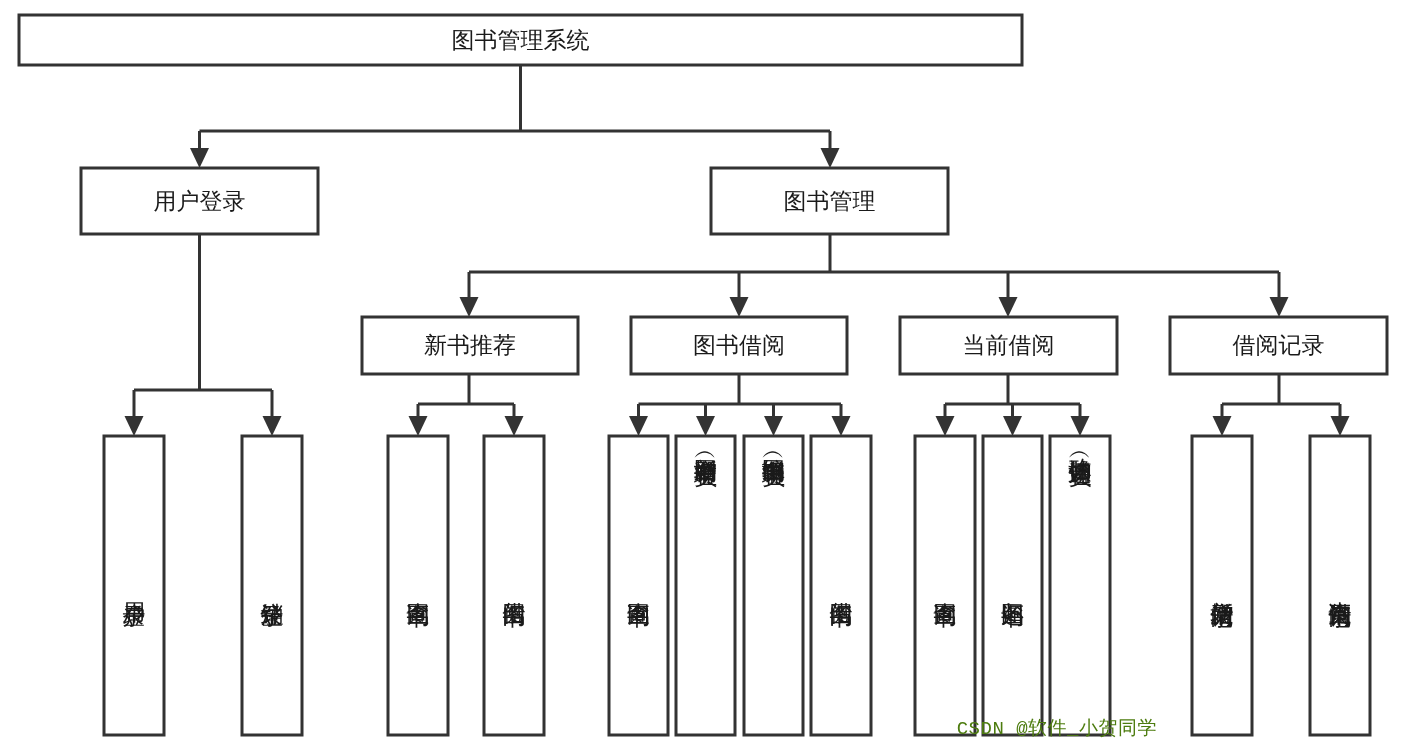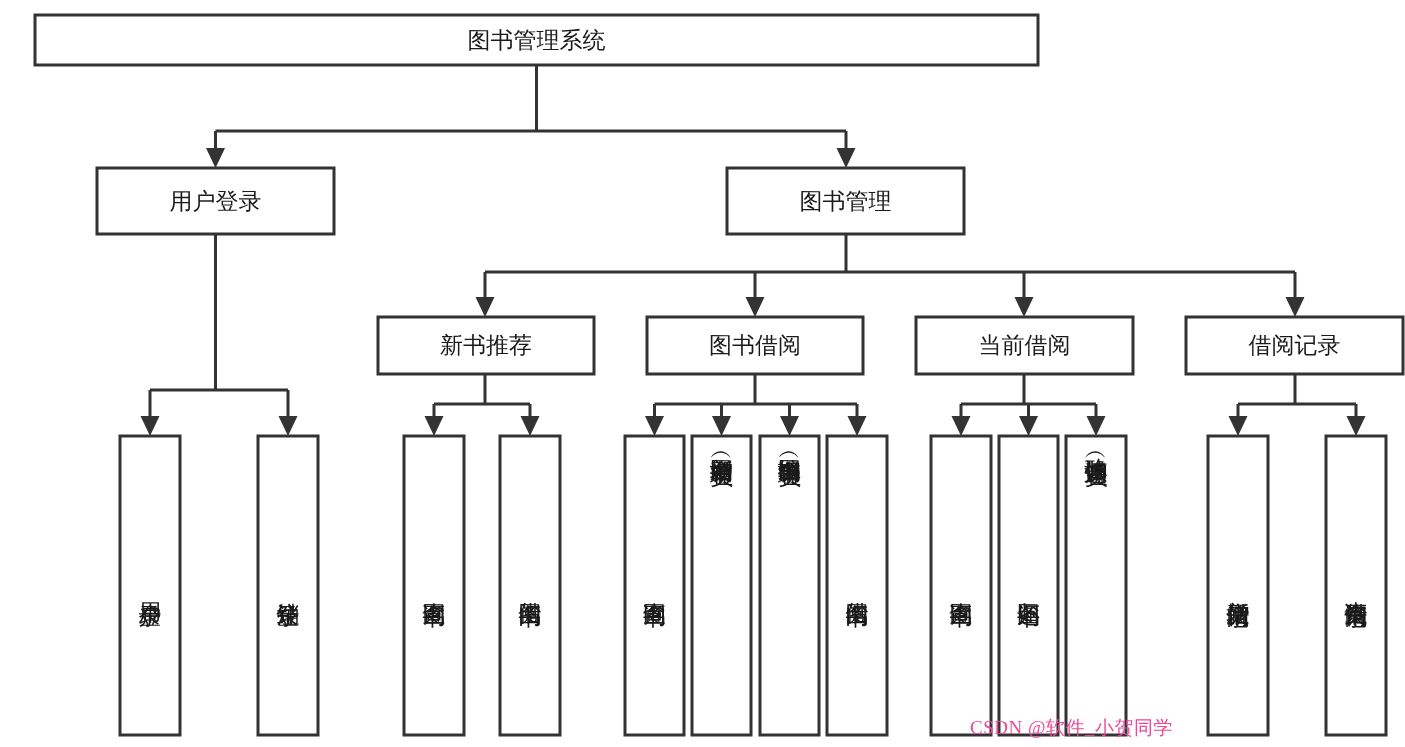--- a/index.html
+++ b/index.html
@@ -10,21 +10,21 @@
   }
   body {
     width: 1405px;
     height: 747px;
     position: relative;
     overflow: hidden;
     font-family: "DejaVu Sans", "Liberation Sans", sans-serif;
   }
   #diagram-root {
     position: absolute;
-    left: 16px;
+    left: 0;
     top: 0;
     width: 1165px;
     height: 747px;
   }
   svg.flow {
     display: block;
     width: 1405px;
     height: 747px;
   }
   .node-rect {
@@ -69,23 +69,23 @@
     user-select: none;
   }
   .vlabel-holder {
     position: absolute;
     pointer-events: none;
   }
   .watermark {
     position: absolute;
     right: 8px;
     bottom: 6px;
-    font-family: Liberation Serif, serif;
+    font-family: Liberation Mono, monospace;
     font-size: 19px;
-    color: #ec4899;
+    color: #4d7c0f;
     letter-spacing: 0.5px;
     white-space: nowrap;
   }
 </style>
 </head>
 <body>
 
 <div id="diagram-root">
 
   <svg class="flow" viewBox="0 0 1405 747" xmlns="http://www.w3.org/2000/svg">

